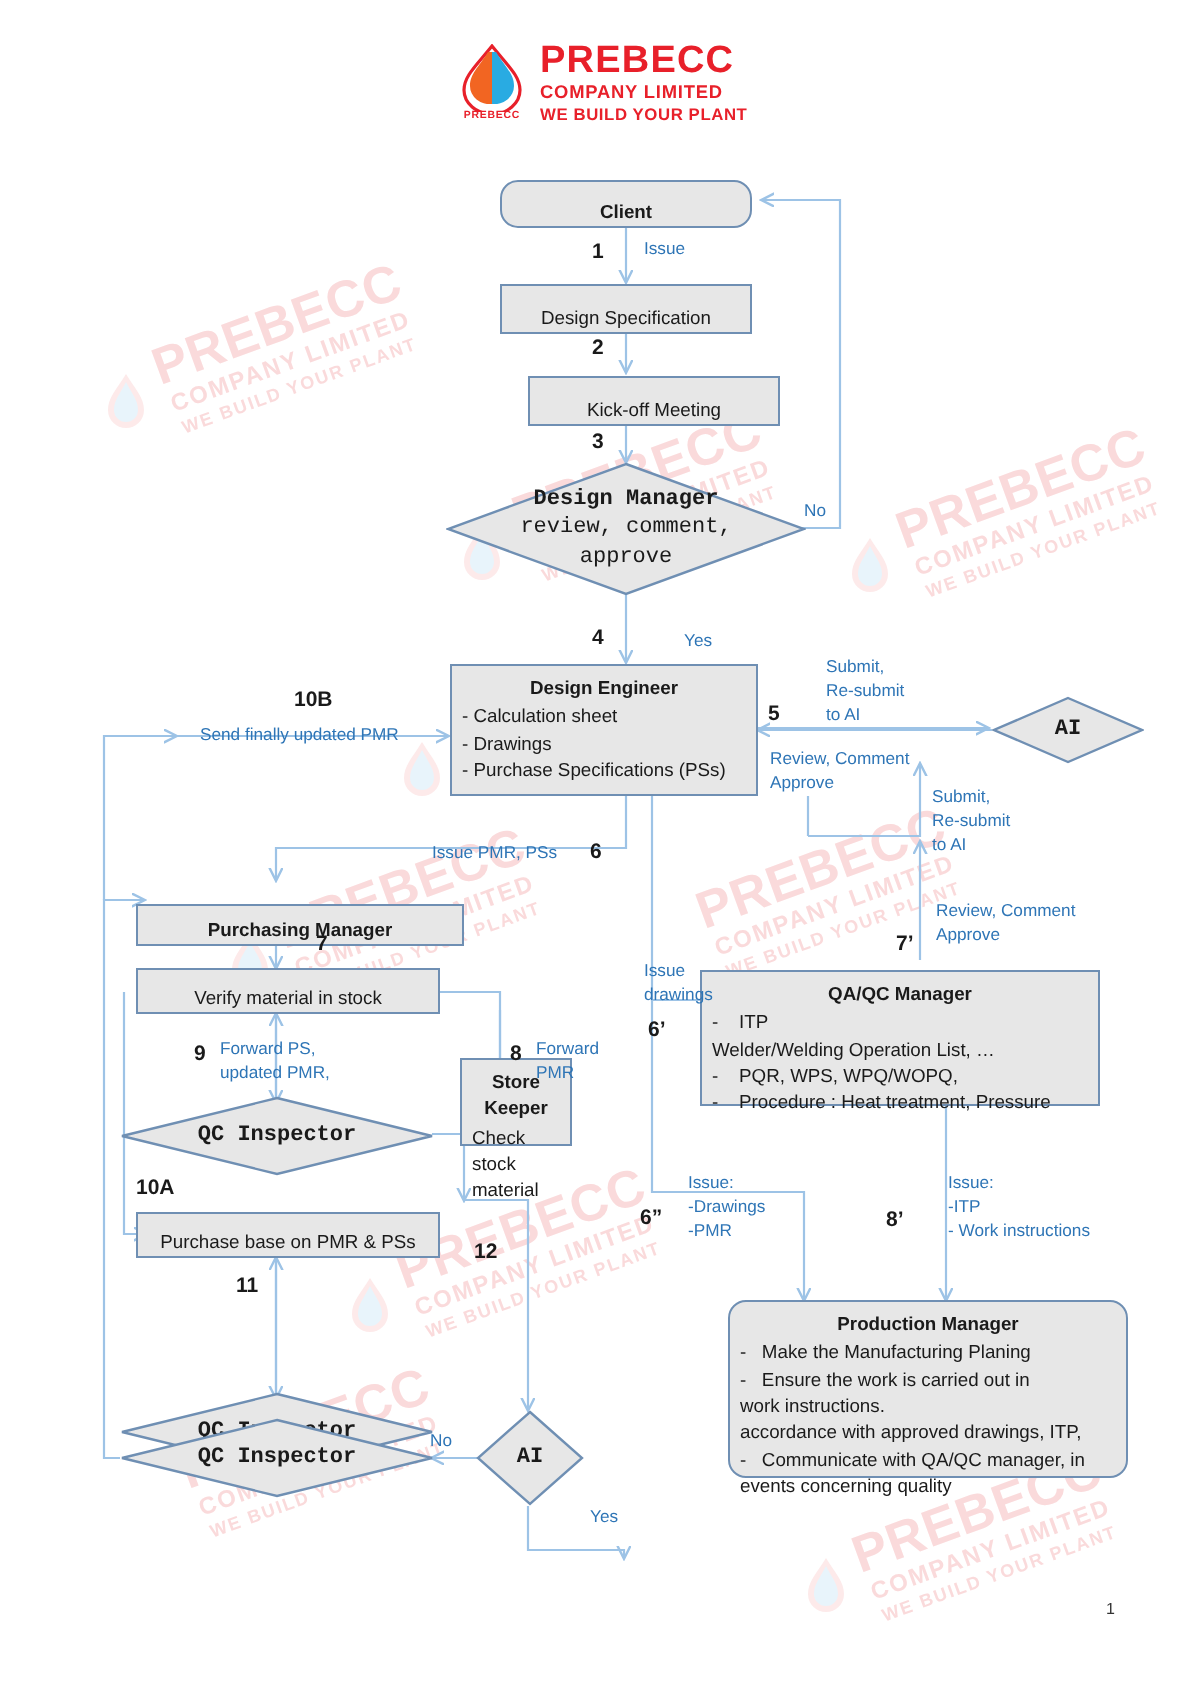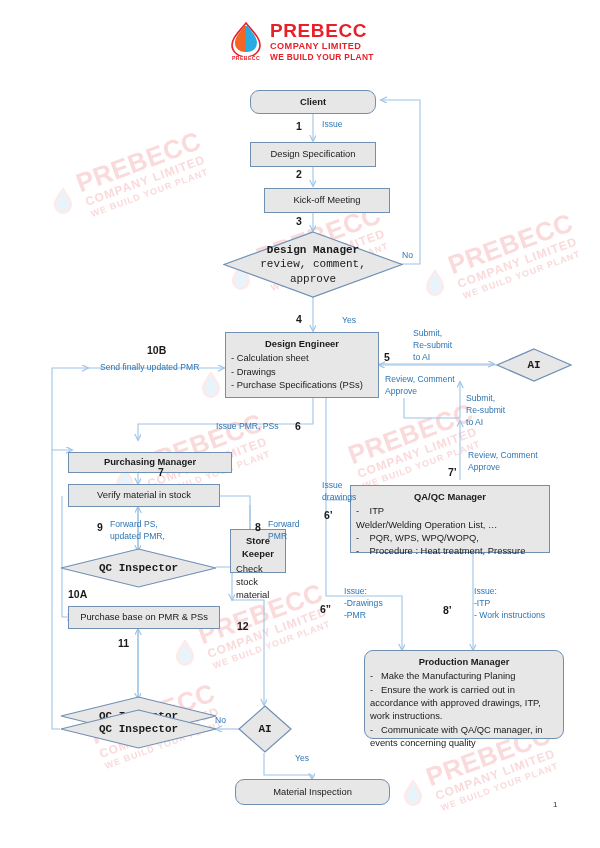--- a/index.html
+++ b/index.html
@@ -49,21 +49,21 @@
     font-size:5.2px;font-weight:bold;color:#e8202a;letter-spacing:0.4px;
   }
 
   
   .node{
     position:absolute;
     box-sizing:border-box;
     background:#e7e7e7;
     border:1.2px solid #6f8fb3;
     display:flex;
-    align-items:center;
+    align-items:flex-end;
     justify-content:center;
     font-size:9.4px;
     color:#1a1a1a;
     text-align:center;
     line-height:1.35;
   }
   .node.round{border-radius:9px;}
   .node.listbox{
     display:block;
     text-align:left;
@@ -351,38 +351,35 @@
 
   <div class="dia" style="left:238px;top:705px;width:54px;height:48px;">
     <svg width="54" height="48" viewBox="0 0 54 48">
         <polygon points="27,1 53,24 27,47 1,24" fill="#e7e7e7" stroke="#6f8fb3" stroke-width="1.2"></polygon>
       </svg>
     <div class="dlabel">
         <span class="dl1">AI</span>
       </div>
   </div>
 
-  <div class="node round" style="left:235px;top:779px;width:155px;height:26px;">
-    <span>Material Inspection</span>
-  </div>
 
   <div class="node listbox" style="left:350px;top:485px;width:200px;height:68px;">
     <span class="ttl">QA/QC Manager</span>
     <span class="li">-    ITP</span>
     <span class="li">Welder/Welding Operation List, …</span>
     <span class="li">-    PQR, WPS, WPQ/WOPQ,</span>
     <span class="li">-    Procedure : Heat treatment, Pressure</span>
   </div>
 
   <div class="node listbox round" style="left:364px;top:650px;width:200px;height:89px;">
     <span class="ttl">Production Manager</span>
     <span class="li">-   Make the Manufacturing Planing</span>
     <span class="li">-   Ensure the work is carried out in</span>
+    <span class="li">work instructions.</span>
     <span class="li">accordance with approved drawings, ITP,</span>
-    <span class="li">work instructions.</span>
     <span class="li">-   Communicate with QA/QC manager, in</span>
     <span class="li">events concerning quality</span>
   </div>
 
   <span class="num" style="left:296px;top:120px;">1</span>
   <span class="num" style="left:296px;top:168px;">2</span>
   <span class="num" style="left:296px;top:215px;">3</span>
   <span class="num" style="left:296px;top:313px;">4</span>
   <span class="num" style="left:384px;top:351px;">5</span>
   <span class="num" style="left:295px;top:420px;">6</span>

